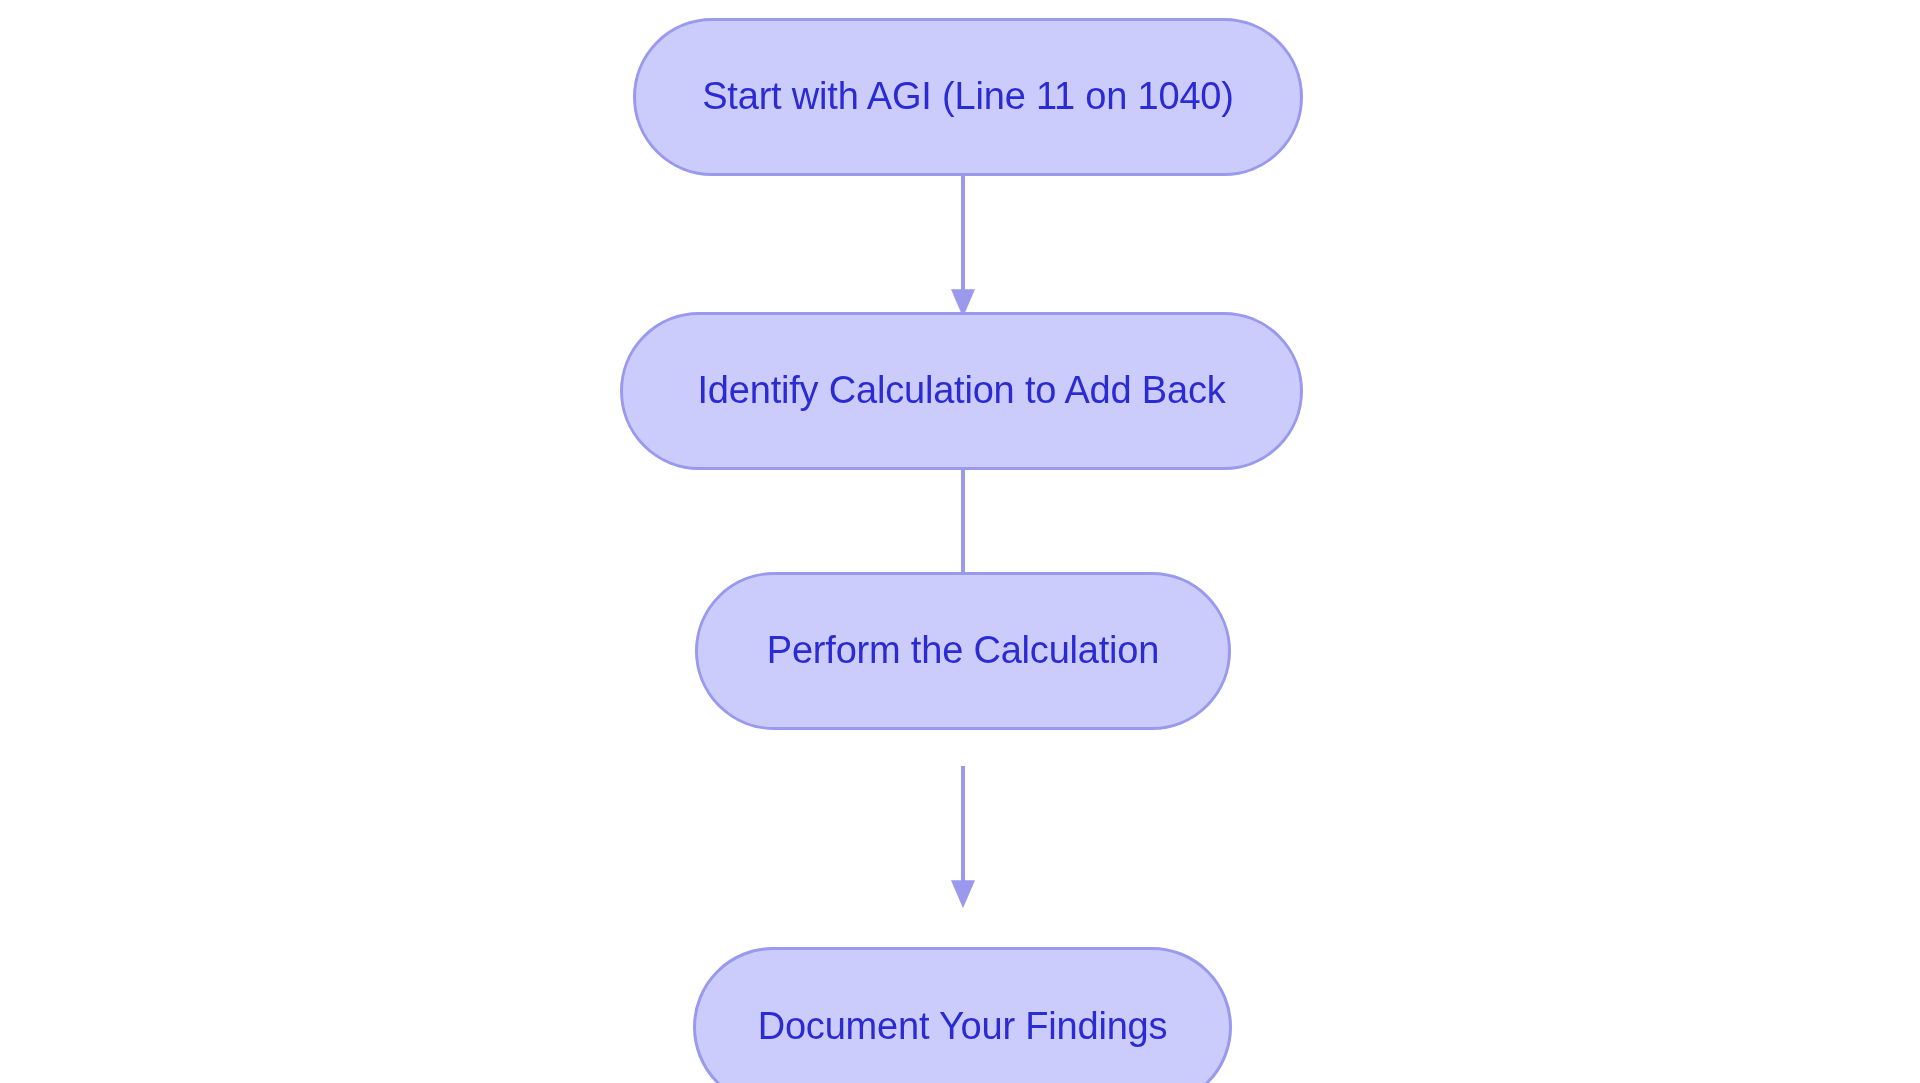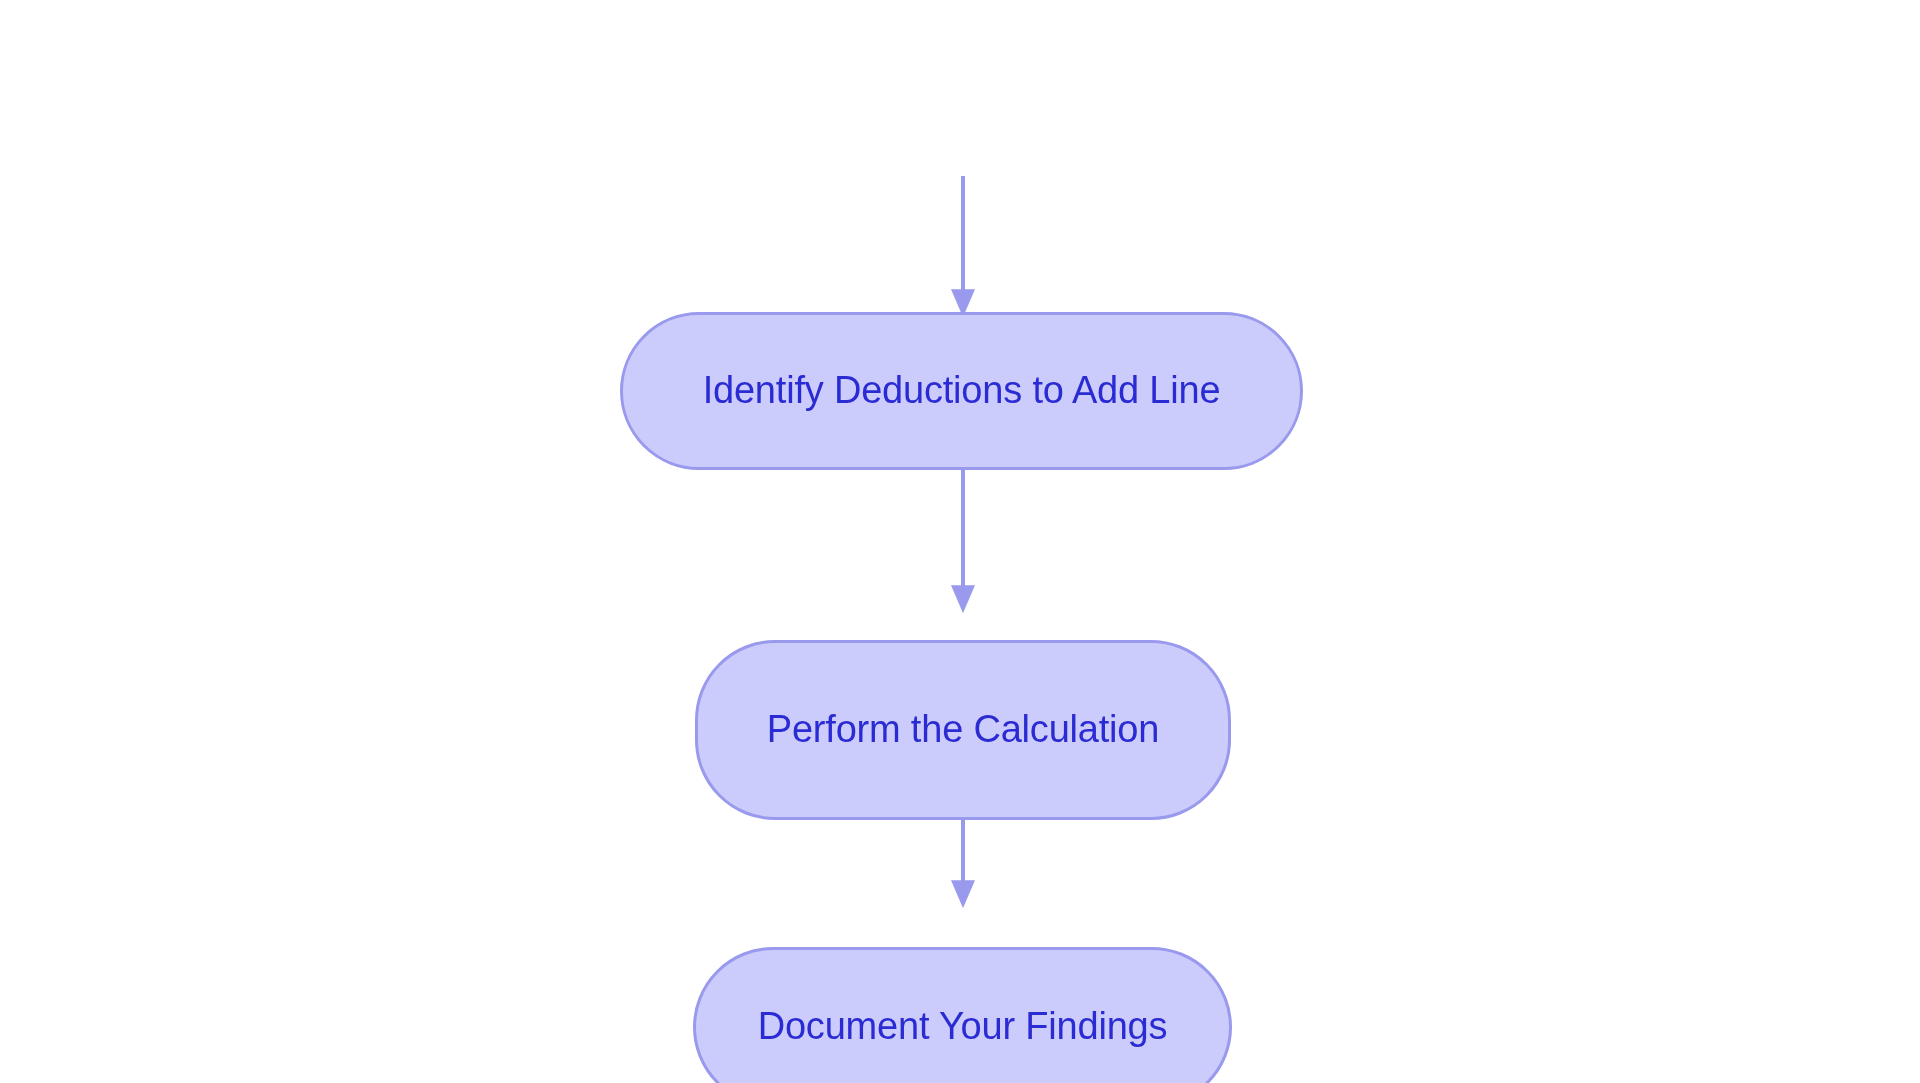--- a/index.html
+++ b/index.html
@@ -60,26 +60,29 @@
       </marker>
     </defs>
 
     <line x1="963" y1="176" x2="963" y2="290" stroke="#9999ee" stroke-width="4" marker-end="url(#arrowhead)"></line>
 
     <line x1="963" y1="470" x2="963" y2="586" stroke="#9999ee" stroke-width="4" marker-end="url(#arrowhead)"></line>
 
     <line x1="963" y1="766" x2="963" y2="881" stroke="#9999ee" stroke-width="4" marker-end="url(#arrowhead)"></line>
   </svg>
 
+  <div class="flow-node" style="left:633px; top:18px; width:670px; height:158px;">
+    <span class="flow-node-label">Start with AGI (Line 11 on 1040)</span>
+  </div>
 
   <div class="flow-node" style="left:620px; top:312px; width:683px; height:158px;">
-    <span class="flow-node-label">Identify Deductions to Add Line</span>
+    <span class="flow-node-label">Identify Calculation to Add Back</span>
   </div>
 
-  <div class="flow-node" style="left:695px; top:640px; width:536px; height:180px;">
+  <div class="flow-node" style="left:695px; top:572px; width:536px; height:158px;">
     <span class="flow-node-label">Perform the Calculation</span>
   </div>
 
   <div class="flow-node" style="left:693px; top:903px; width:539px; height:160px;margin-top:44px;">
     <span class="flow-node-label">Document Your Findings</span>
   </div>
 
 </div>
 
 </body></html>

